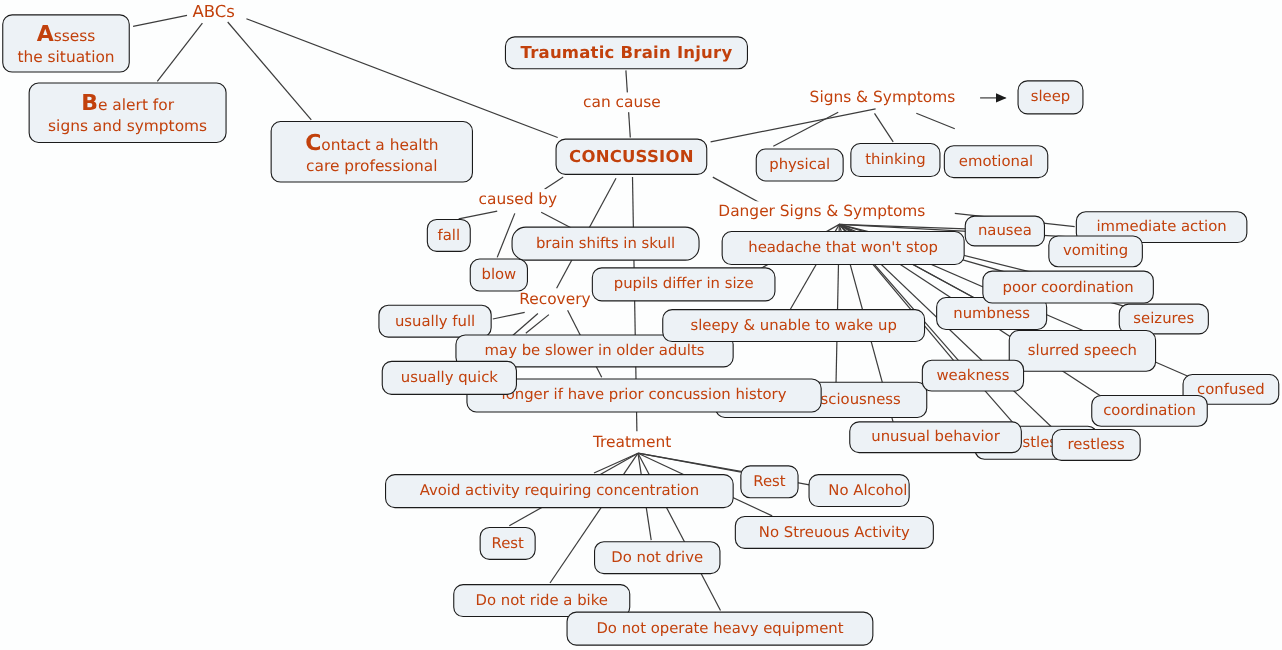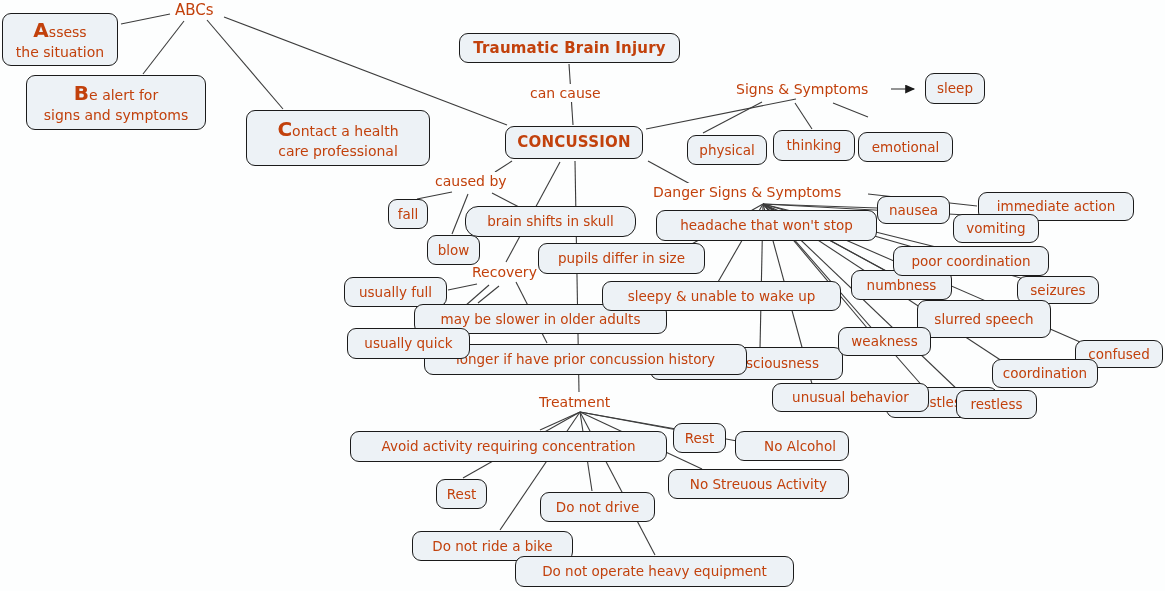--- a/index.html
+++ b/index.html
@@ -142,20 +142,20 @@
   <div class="node" style="left:917px;top:300px;width:134px;height:38px;">slurred speech</div>
   <div class="node" style="left:838px;top:327px;width:93px;height:29px;">weakness</div>
   <div class="node" style="left:1075px;top:340px;width:88px;height:28px;">confused</div>
   <div class="node" style="left:992px;top:359px;width:106px;height:29px;">coordination</div>
   <div class="node" style="left:772px;top:383px;width:157px;height:29px;">unusual behavior</div>
   <div class="node" style="left:956px;top:390px;width:81px;height:29px;">restless</div>
   <div class="node" style="left:602px;top:281px;width:239px;height:30px;">sleepy &amp; unable to wake up</div>
 
   <div class="node" style="left:350px;top:431px;width:317px;height:31px;">Avoid activity requiring concentration</div>
   <div class="node" style="left:673px;top:423px;width:53px;height:30px;">Rest</div>
-  <div class="node" style="left:735px;top:431px;width:114px;height:30px;padding-left:16px;">No Alcohol</div>
+  <div class="node" style="left:735px;top:431px;width:92px;height:30px;padding-left:16px;">No Alcohol</div>
   <div class="node" style="left:668px;top:469px;width:181px;height:30px;">No Streuous Activity</div>
   <div class="node" style="left:436px;top:479px;width:51px;height:30px;">Rest</div>
   <div class="node" style="left:540px;top:492px;width:115px;height:30px;">Do not drive</div>
   <div class="node" style="left:412px;top:531px;width:161px;height:30px;">Do not ride a bike</div>
   <div class="node" style="left:515px;top:556px;width:279px;height:31px;">Do not operate heavy equipment</div>
 
 </div>
 
 </body></html>

